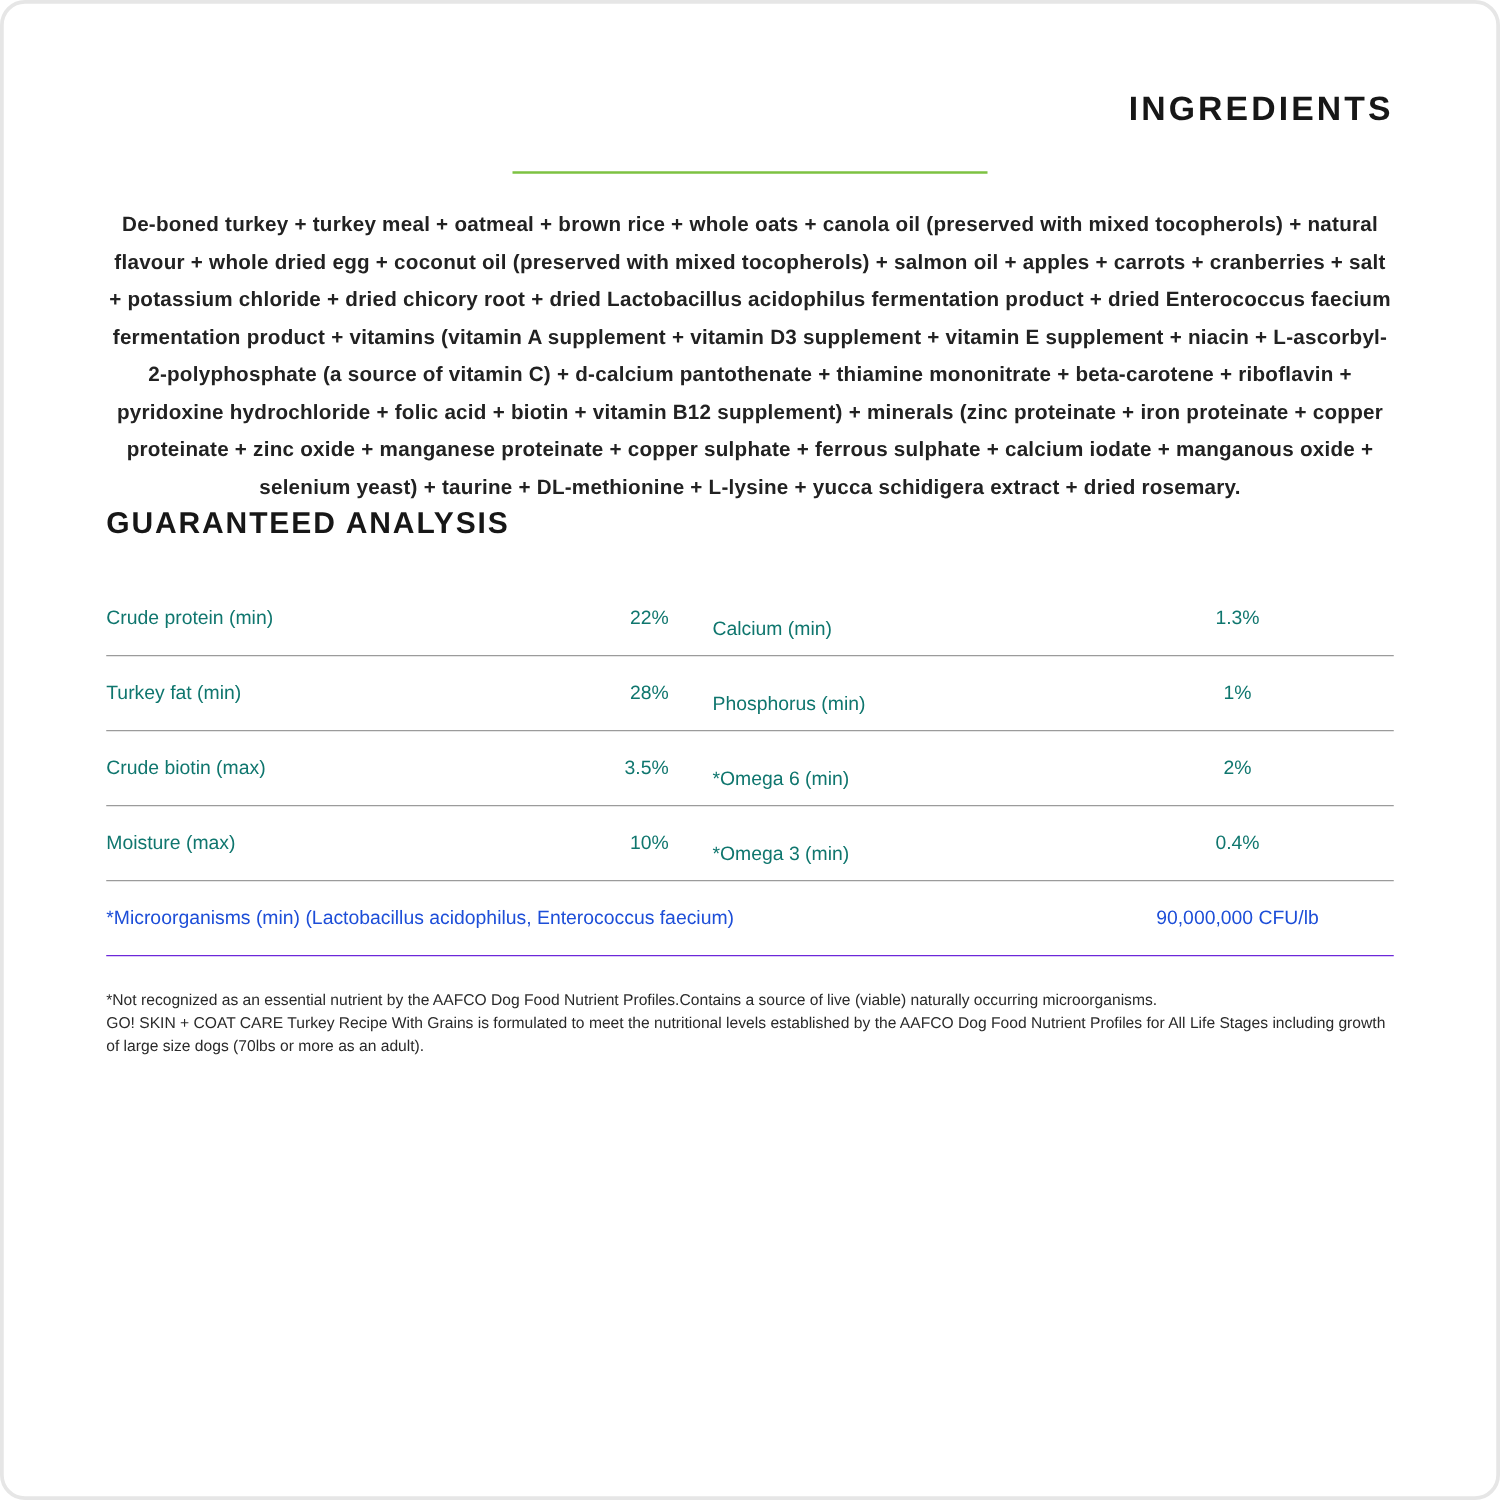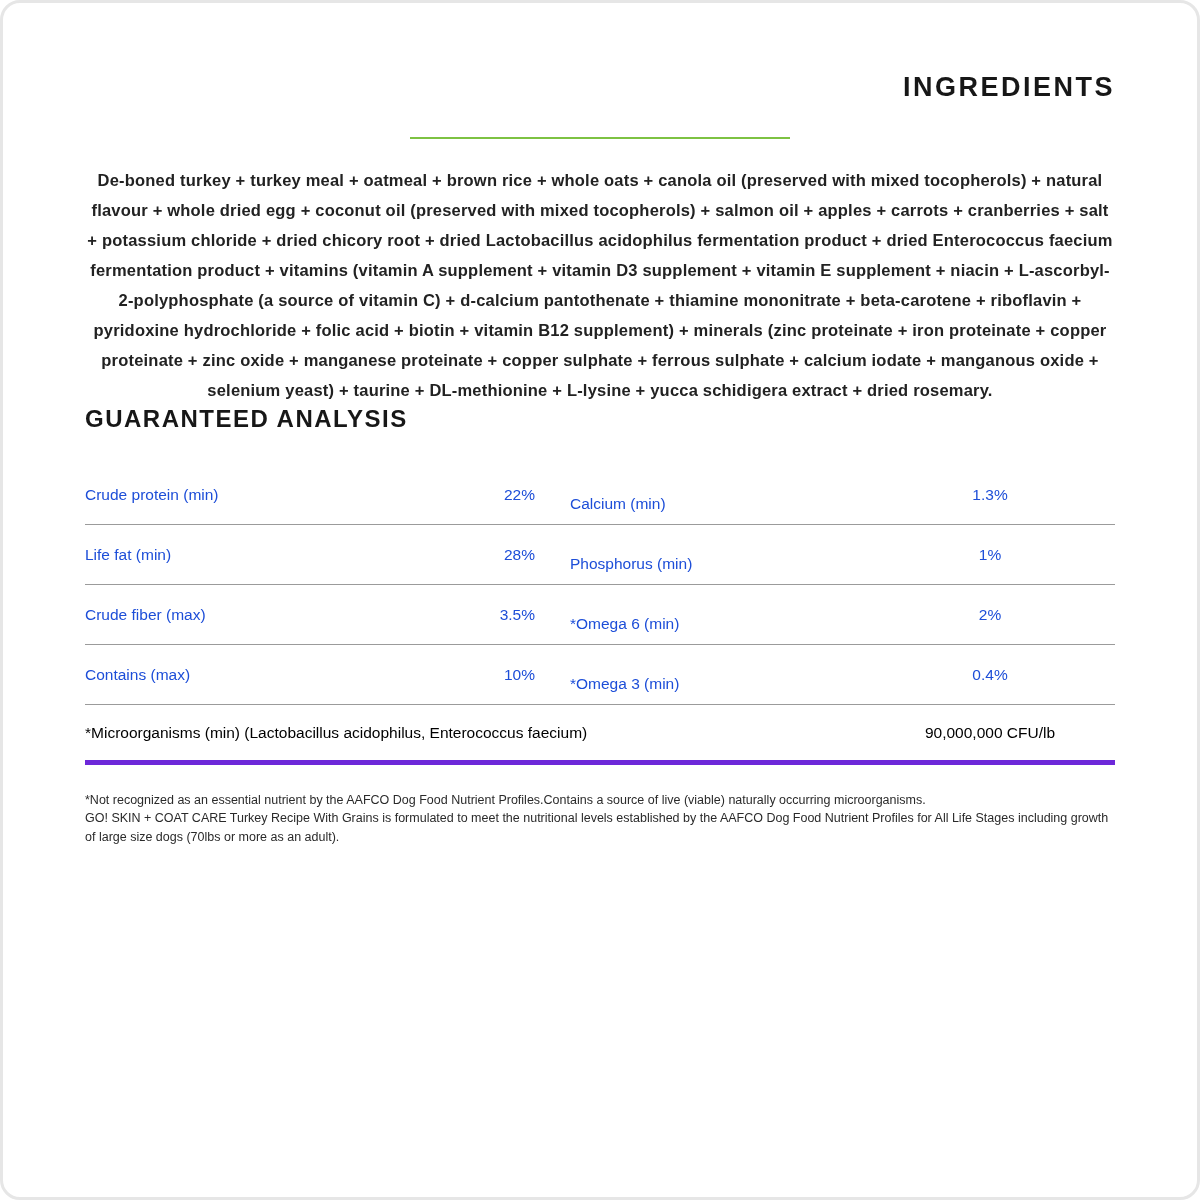--- a/index.html
+++ b/index.html
@@ -50,34 +50,34 @@
   .ga-table {
     margin-top: 32px;
   }
   .ga-row {
     display: grid;
     grid-template-columns: 280px 170px 1fr 250px;
     align-items: center;
     height: 60px;
     border-bottom: 1px solid #9b9b9b;
     font-size: 15.5px;
-    color: #1d4ed8;
+    color: #0f766e;
   }
   .ga-row .lbl-left  { text-align: left; }
   .ga-row .val-left  { text-align: right; }
   .ga-row .lbl-right { text-align: left; padding-left: 35px; margin-top: 19px; }
   .ga-row .val-right { text-align: center; }
   .ga-row-full {
     display: grid;
     grid-template-columns: 1fr 250px;
     align-items: center;
     height: 60px;
-    border-bottom: 5px solid #6d28d9;
+    border-bottom: 1px solid #6d28d9;
     font-size: 15.5px;
-    color: #000000;
+    color: #1d4ed8;
   }
   .ga-row-full .val-right { text-align: center; }
   .footnote {
     margin-top: 26px;
     font-size: 12.5px;
     line-height: 18px;
     color: #2a2a2a;
   }
   .statement {
     font-size: 12.5px;
@@ -104,35 +104,35 @@
   <div class="ga-table">
 
     <div class="ga-row">
       <span class="lbl-left">Crude protein (min)</span>
       <span class="val-left">22%</span>
       <span class="lbl-right">Calcium (min)</span>
       <span class="val-right">1.3%</span>
     </div>
 
     <div class="ga-row">
-      <span class="lbl-left">Life fat (min)</span>
+      <span class="lbl-left">Turkey fat (min)</span>
       <span class="val-left">28%</span>
       <span class="lbl-right">Phosphorus (min)</span>
       <span class="val-right">1%</span>
     </div>
 
     <div class="ga-row">
-      <span class="lbl-left">Crude fiber (max)</span>
+      <span class="lbl-left">Crude biotin (max)</span>
       <span class="val-left">3.5%</span>
       <span class="lbl-right">*Omega 6 (min)</span>
       <span class="val-right">2%</span>
     </div>
 
     <div class="ga-row">
-      <span class="lbl-left">Contains (max)</span>
+      <span class="lbl-left">Moisture (max)</span>
       <span class="val-left">10%</span>
       <span class="lbl-right">*Omega 3 (min)</span>
       <span class="val-right">0.4%</span>
     </div>
 
     <div class="ga-row-full">
       <span class="lbl-left">*Microorganisms (min) (Lactobacillus acidophilus, Enterococcus faecium)</span>
       <span class="val-right">90,000,000 CFU/lb</span>
     </div>
 

